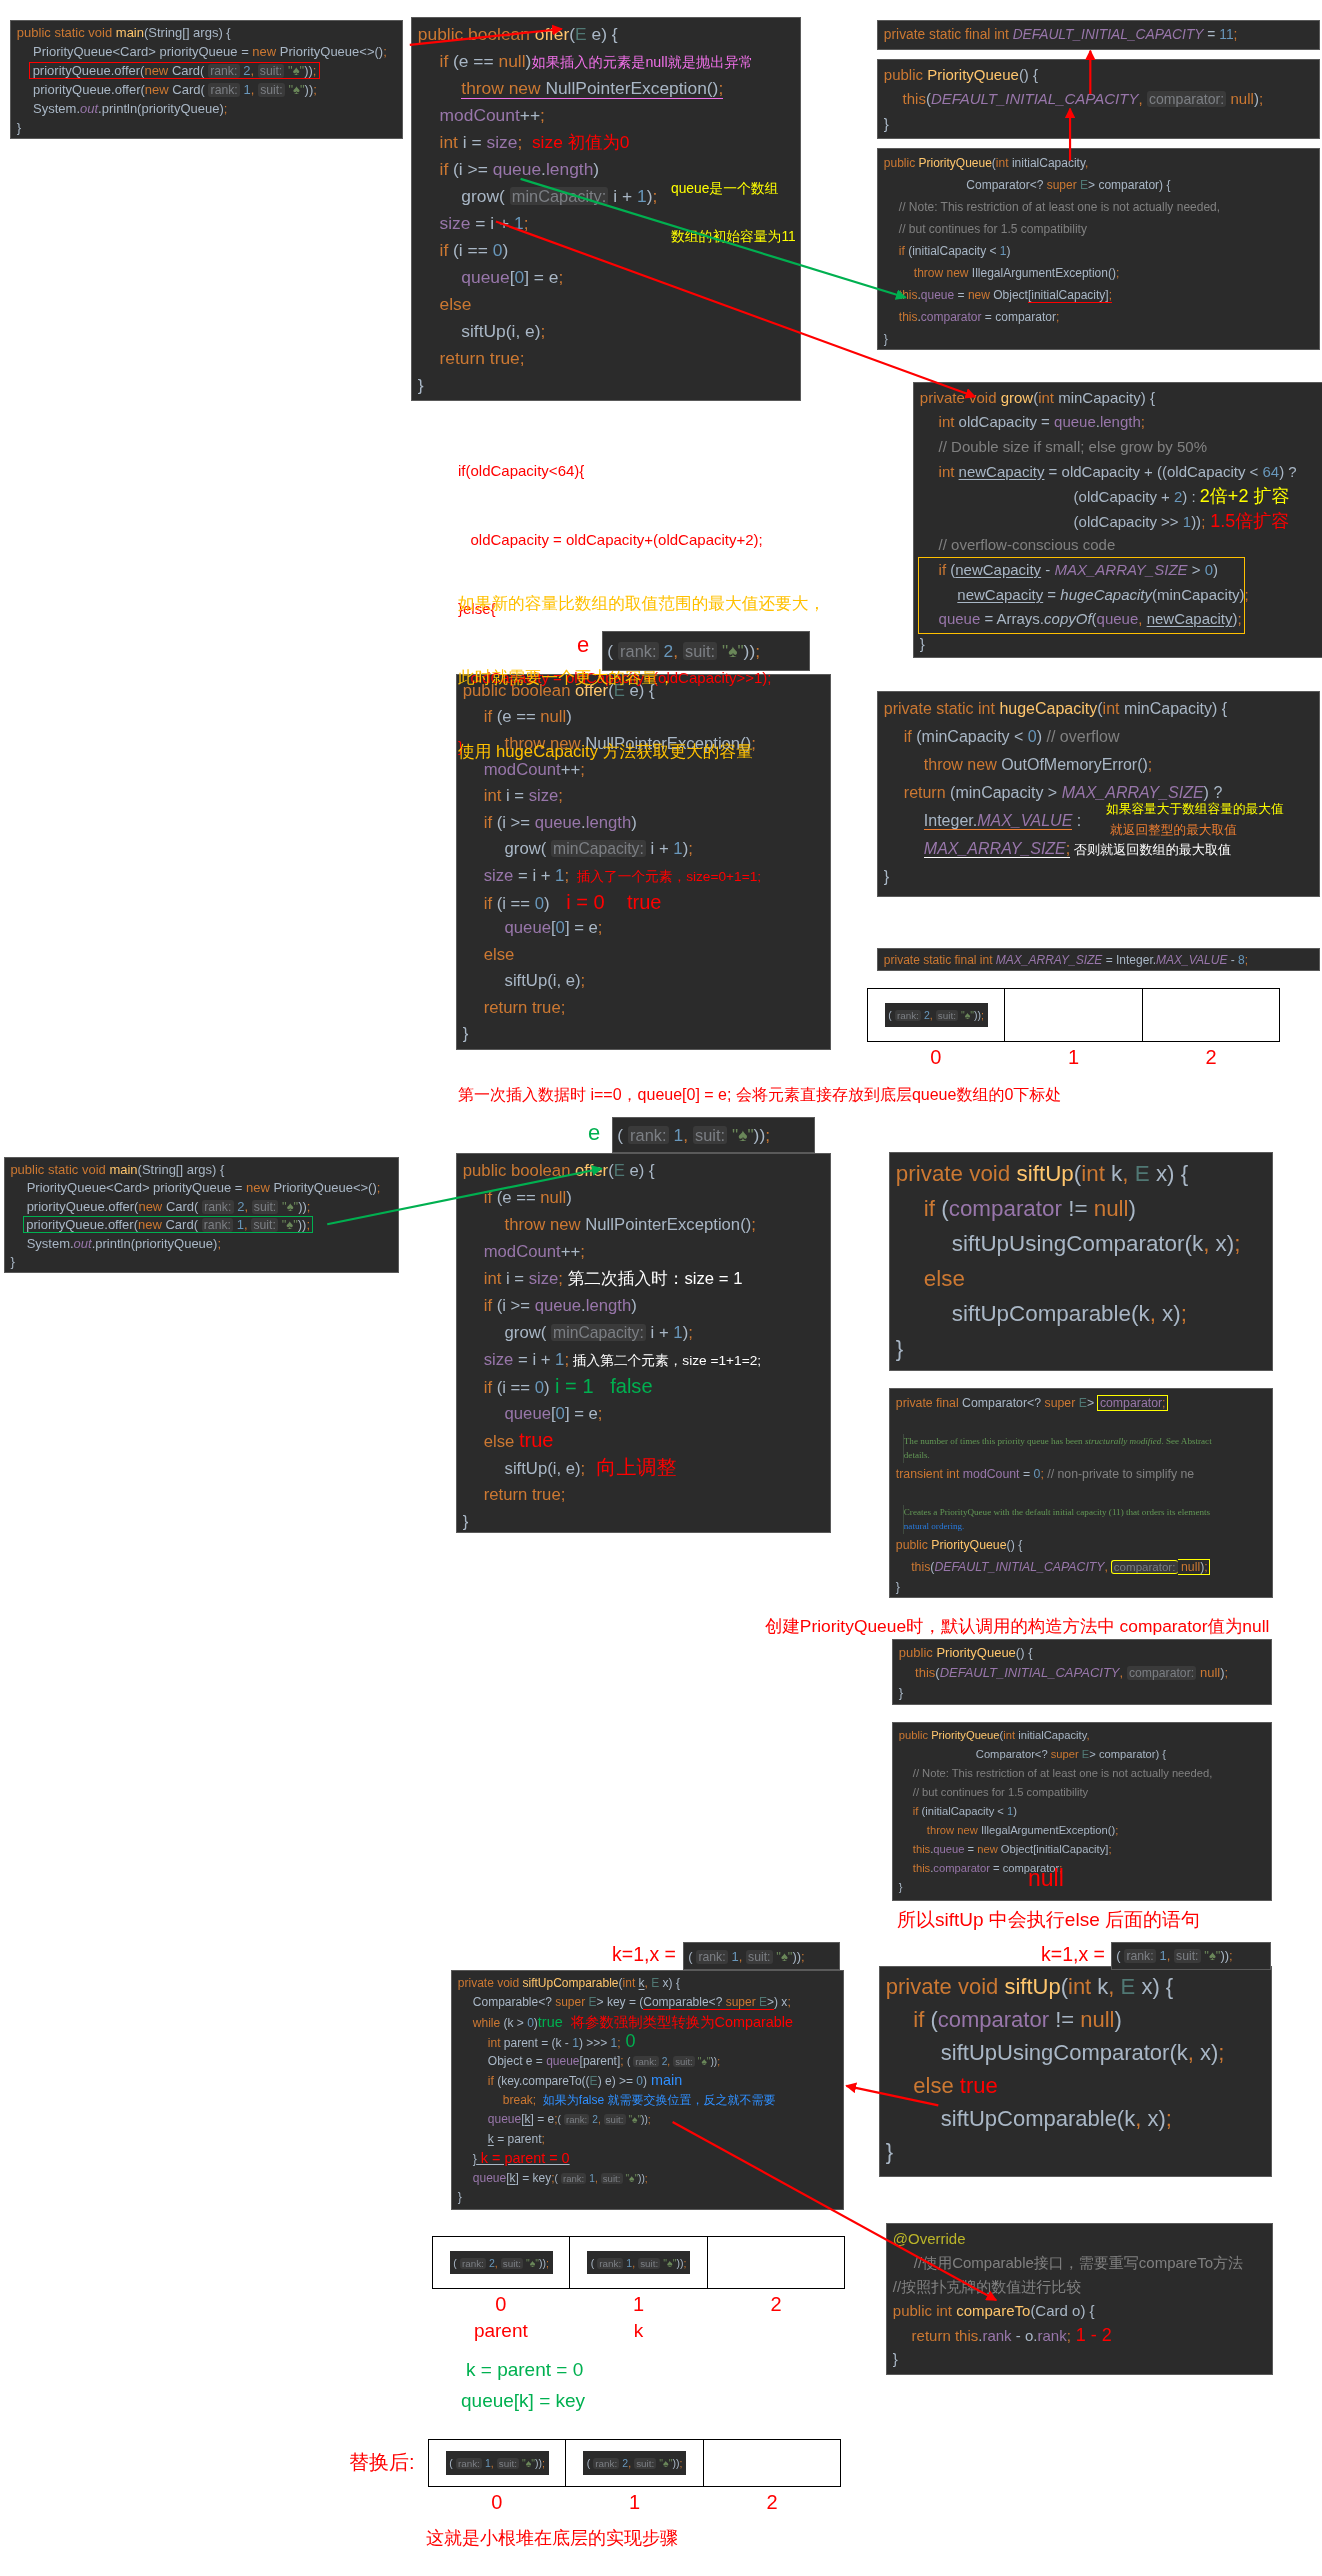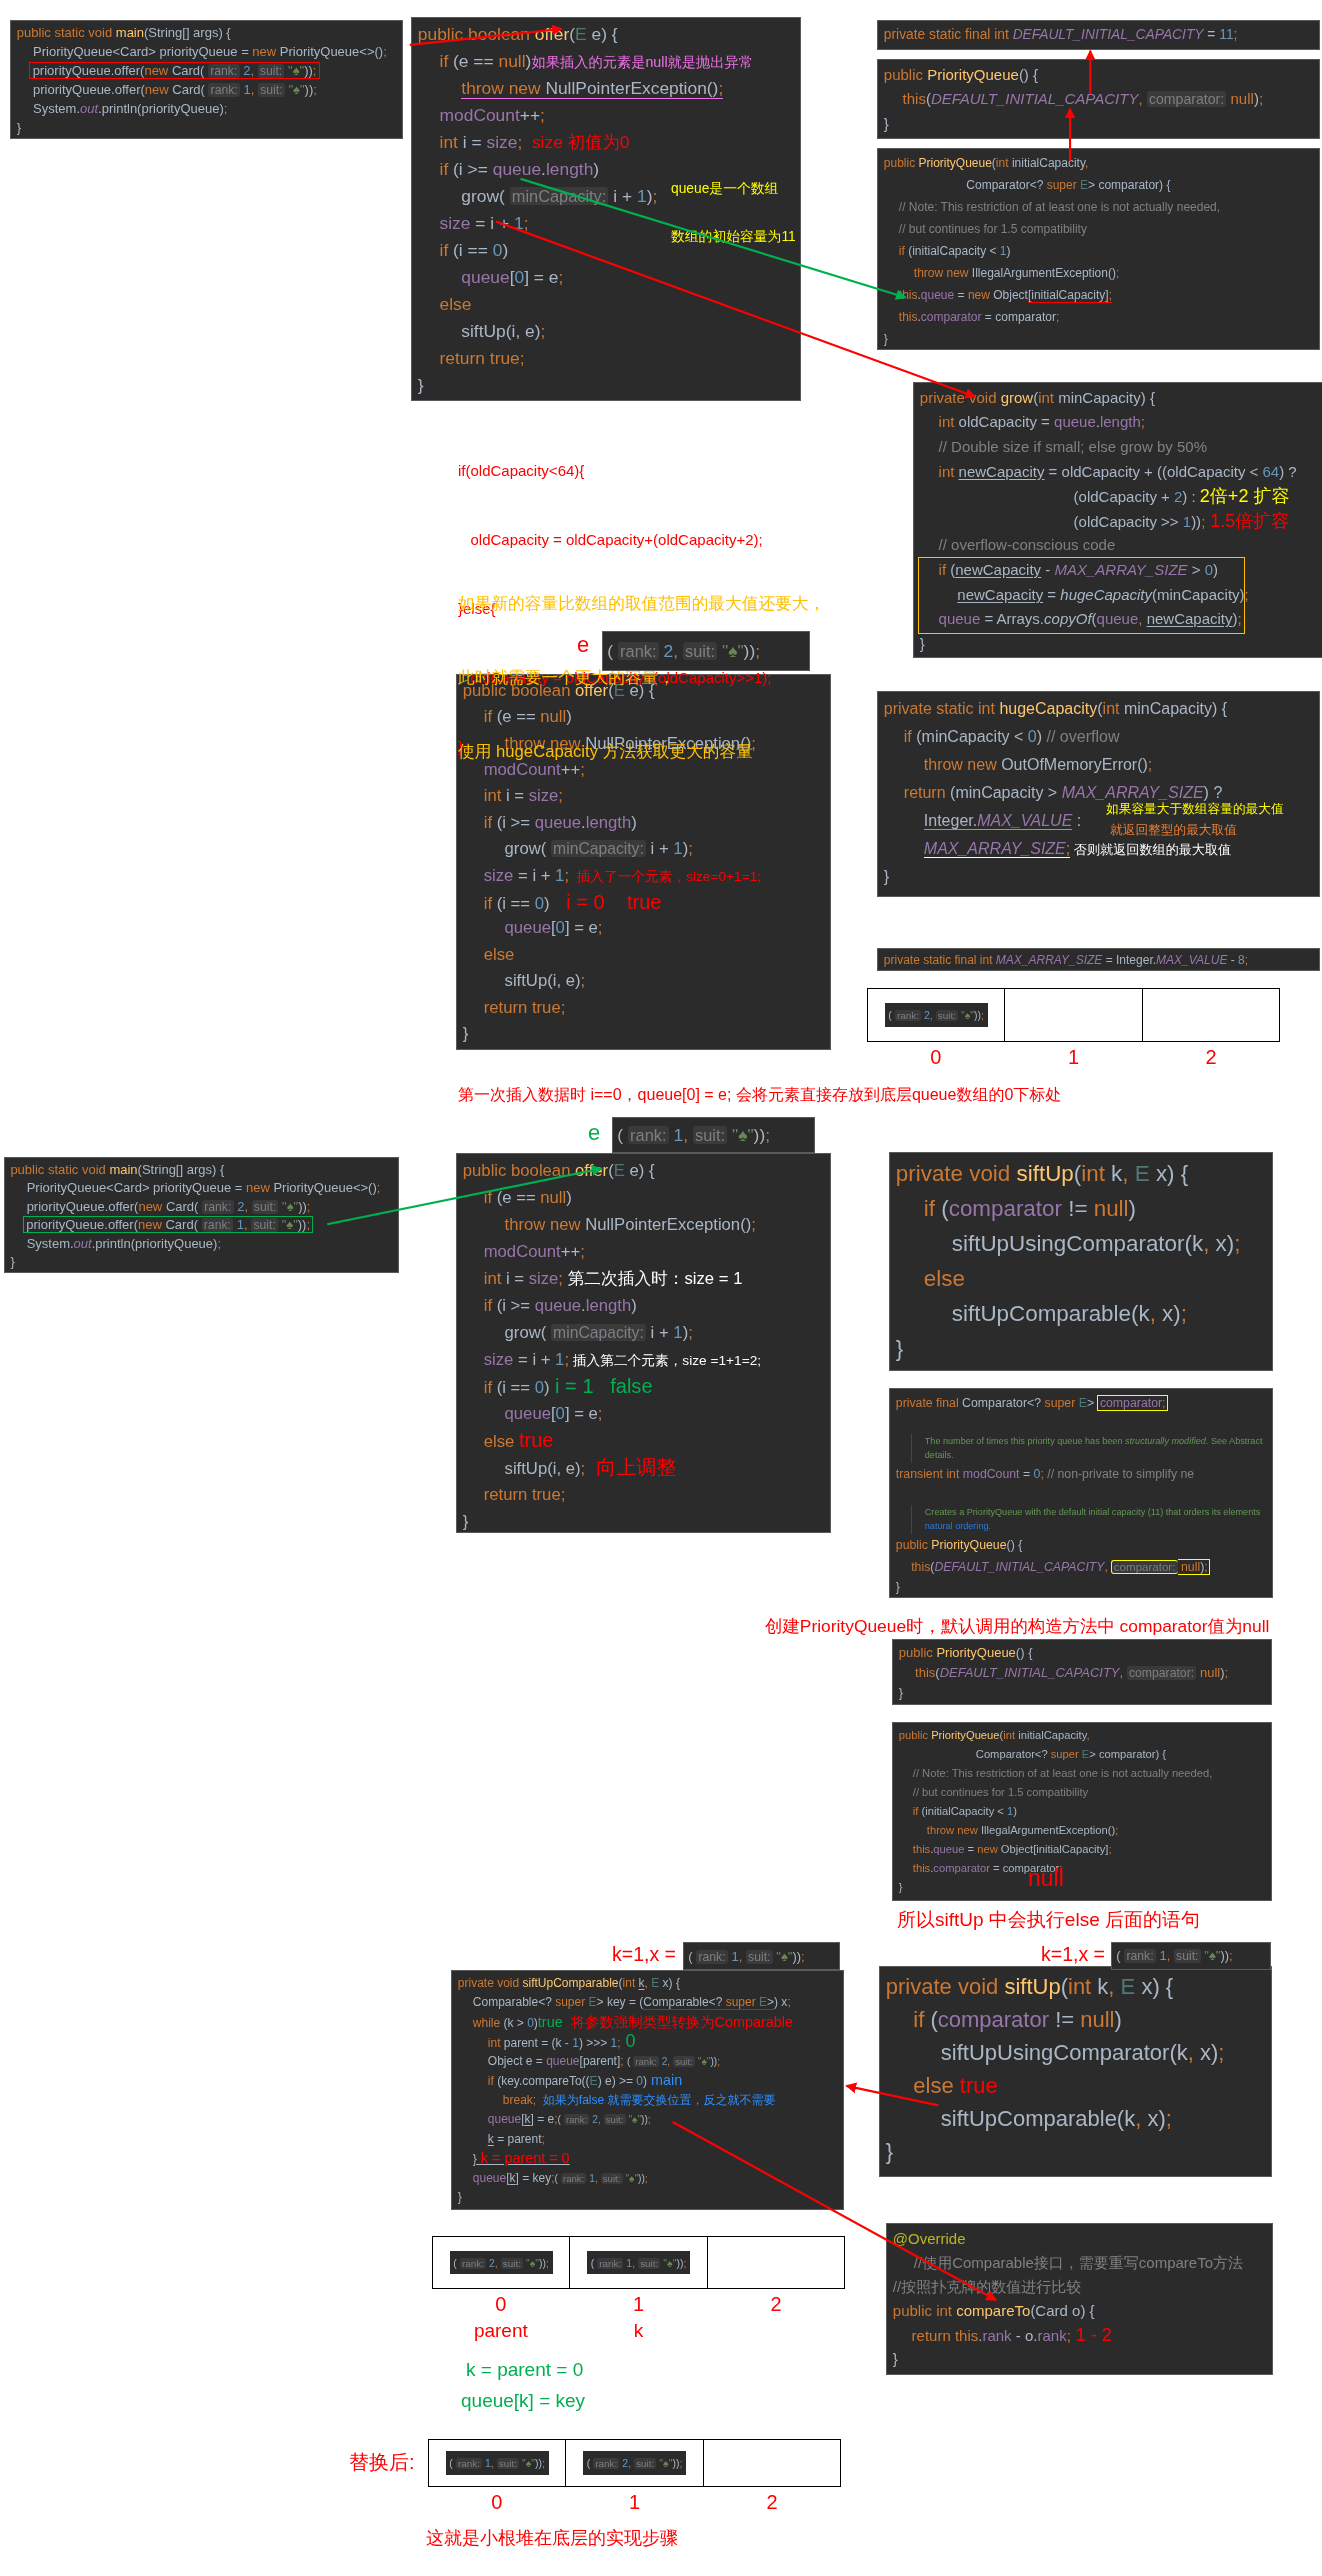--- a/index.html
+++ b/index.html
@@ -5,21 +5,21 @@
 :root{
   --annotation-red:#ff0000; --annotation-green:#00b050; --annotation-yellow:#ffff00;
   --annotation-gold:#ffc000; --annotation-orange:#ed7d31; --annotation-blue:#2f8fff;
   --annotation-pink:#f070e8; --code-background:#2b2b2b;
 }
 body{margin:0;background:#fff;}
 #page{position:relative;width:1322px;height:2576px;background:#fff;overflow:hidden;font-family:"Liberation Sans",sans-serif;}
 .cb{position:absolute;box-sizing:border-box;background:var(--code-background);border:0.7px solid #5a5a5a;padding:2.9px 5.8px;overflow:hidden;color:#a9b7c6;}
 .cb .lines{position:relative;}
 .ln{white-space:pre;overflow:visible;}
-.ln.doc{font-size:0.74em;border-left:1.4px solid #3f4a3f;padding-left:13px;margin-left:15px;}
+.ln.doc{font-size:0.74em;border-left:1.4px solid #3f4a3f;margin-left:7px;font-family:Liberation Serif, serif;}
 .t-k{color:#cc7832}
 .t-fn{color:#ffc66d}
 .t-f{color:#9876aa}
 .t-sf{color:#9876aa;font-style:italic}
 .t-n{color:#6897bb}
 .t-p{color:#a9b7c6}
 .t-c{color:#808080}
 .t-s{color:#6a8759}
 .t-tp{color:#507874}
 .t-an{color:#bbb529}

